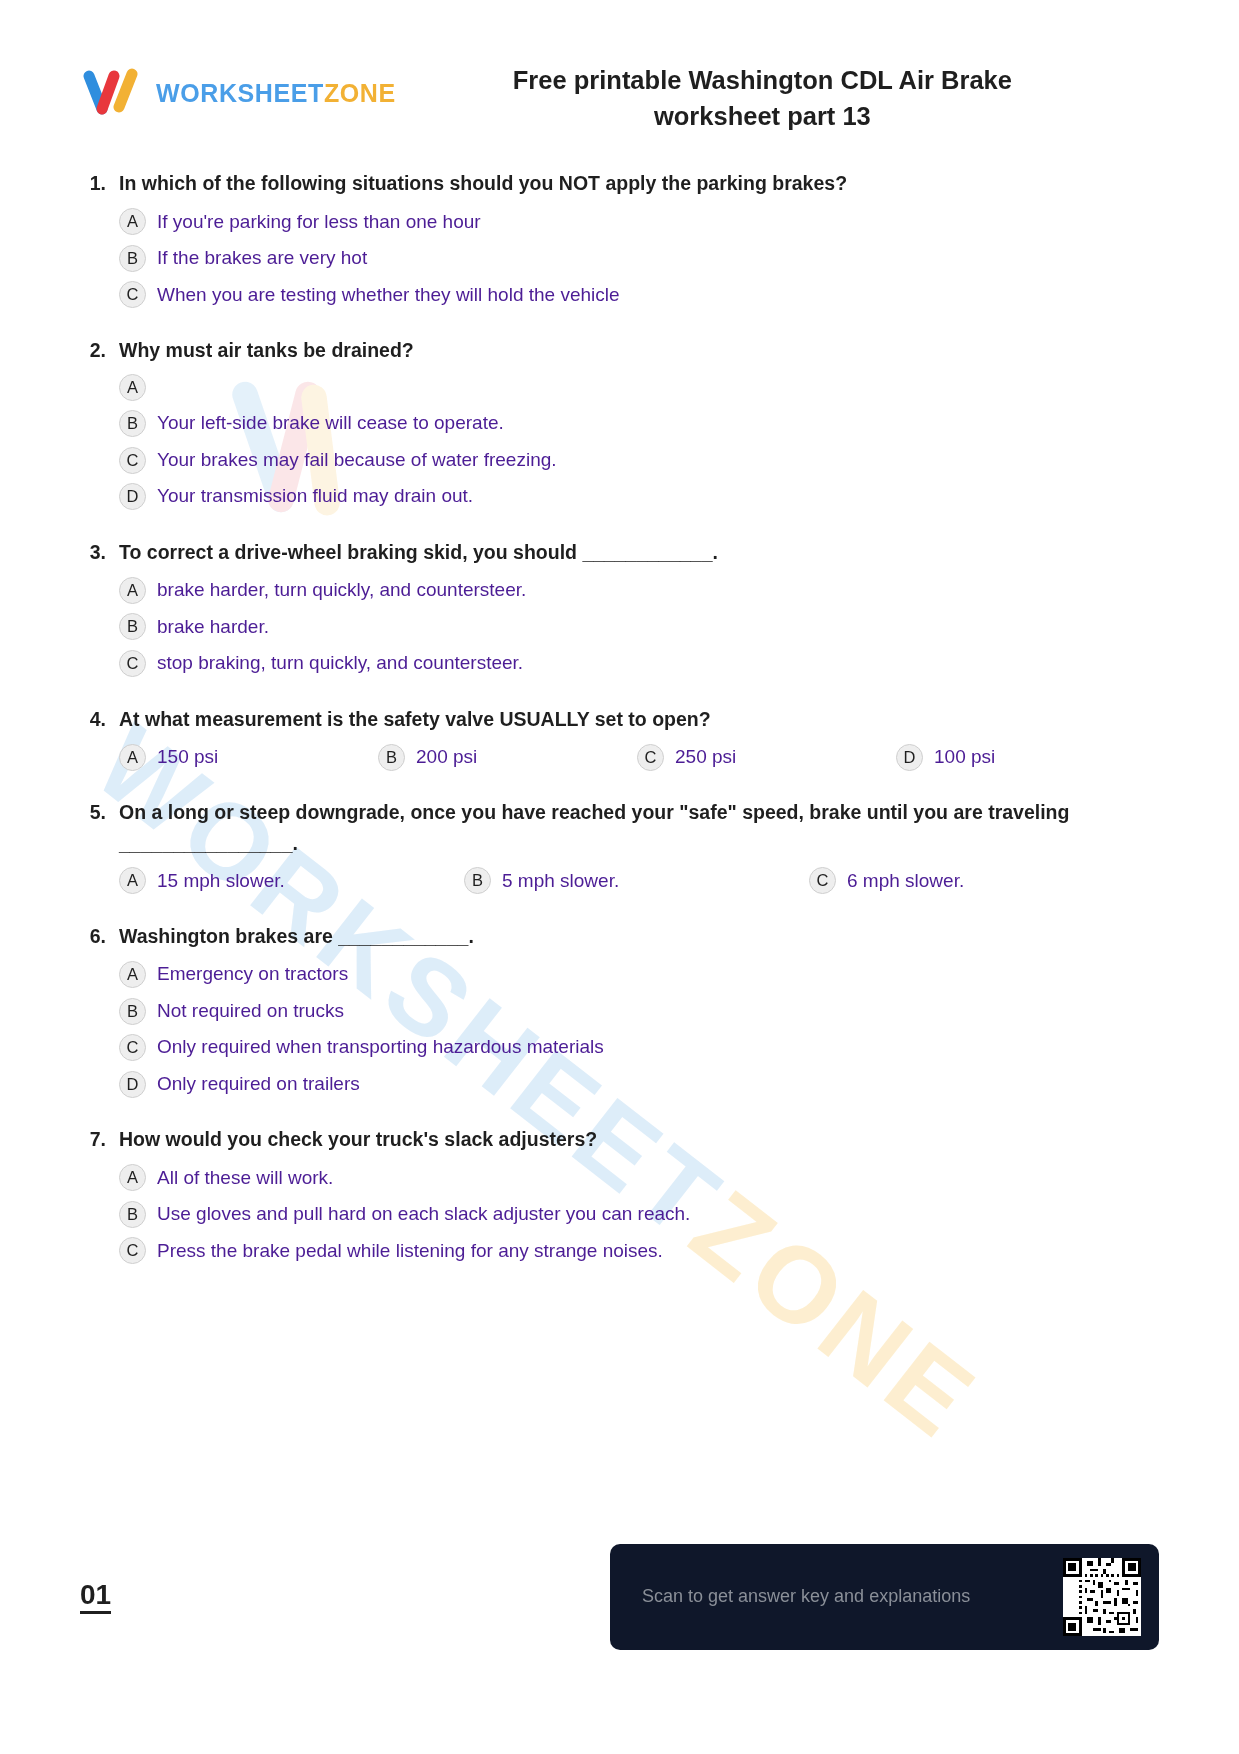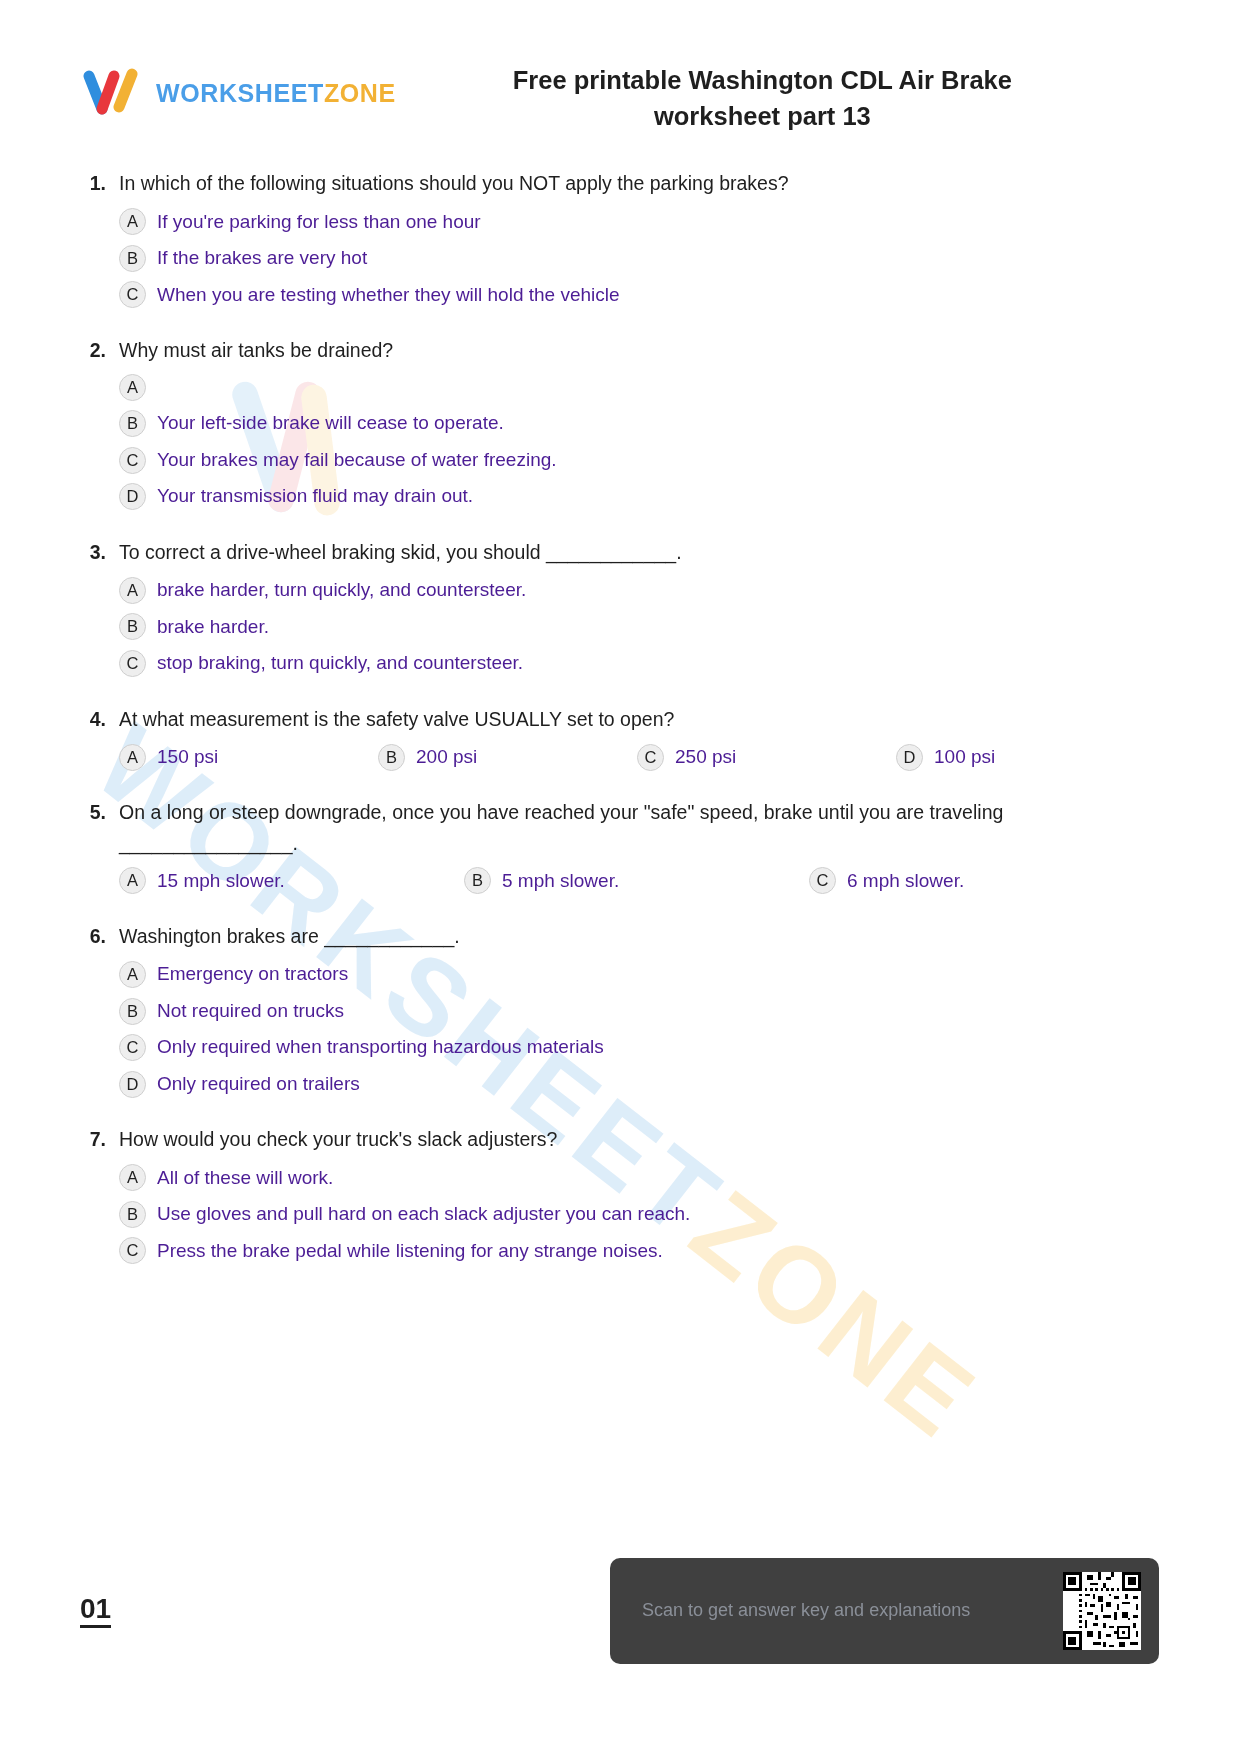--- a/index.html
+++ b/index.html
@@ -109,21 +109,21 @@
     font-size: 19.5px;
     font-weight: 700;
     color: #1f1f1f;
     min-width: 26px;
     text-align: right;
     line-height: 1.55;
     flex: 0 0 auto;
   }
   .q-text {
     font-size: 19.5px;
-    font-weight: 400;
+    font-weight: 700;
     color: #1f1f1f;
     line-height: 1.55;
     flex: 1 1 auto;
   }
 
   .opts { margin: 9px 0 0 39px; }
   .opt-row {
     display: flex;
     align-items: center;
     margin-bottom: 8px;
@@ -158,42 +158,42 @@
 
   
   .opts.inline .opt-row { display: flex; align-items: center; margin-bottom: 0; }
   .opts.cols4 .opt { width: 259px; }
   .opts.cols3 .opt { width: 345px; }
 
   
   .footer {
     position: absolute;
     left: 0;
-    bottom: 90px;
+    bottom: 104px;
     width: 1239px;
     padding: 0 80px;
     box-sizing: border-box;
     display: flex;
     align-items: center;
     justify-content: space-between;
     z-index: 2;
   }
   .page-no {
     font-size: 28px;
     font-weight: 700;
     color: #1f1f1f;
     border-bottom: 3px solid #1f1f1f;
     padding-bottom: 2px;
     line-height: 1;
   }
   .scan-box {
     display: flex;
     align-items: center;
     gap: 22px;
-    background: #404040;
+    background: #0f172a;
     border-radius: 10px;
     padding: 14px 18px 14px 32px;
     width: 549px;
     box-sizing: border-box;
     justify-content: space-between;
   }
   .scan-label {
     font-size: 18px;
     color: #8a8f98;
     line-height: 1.4;

